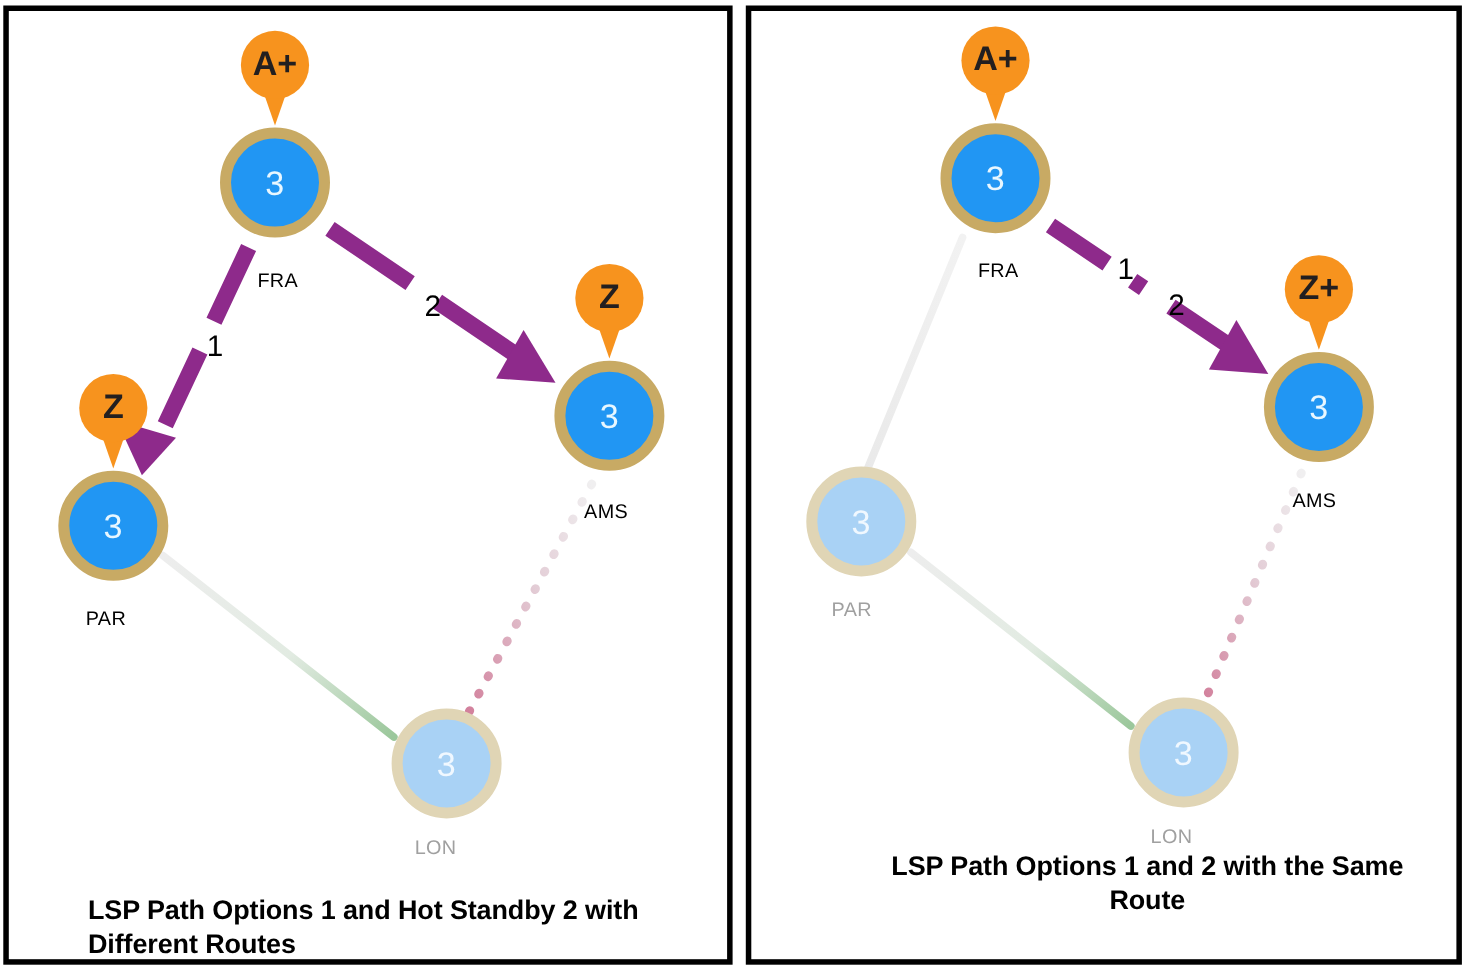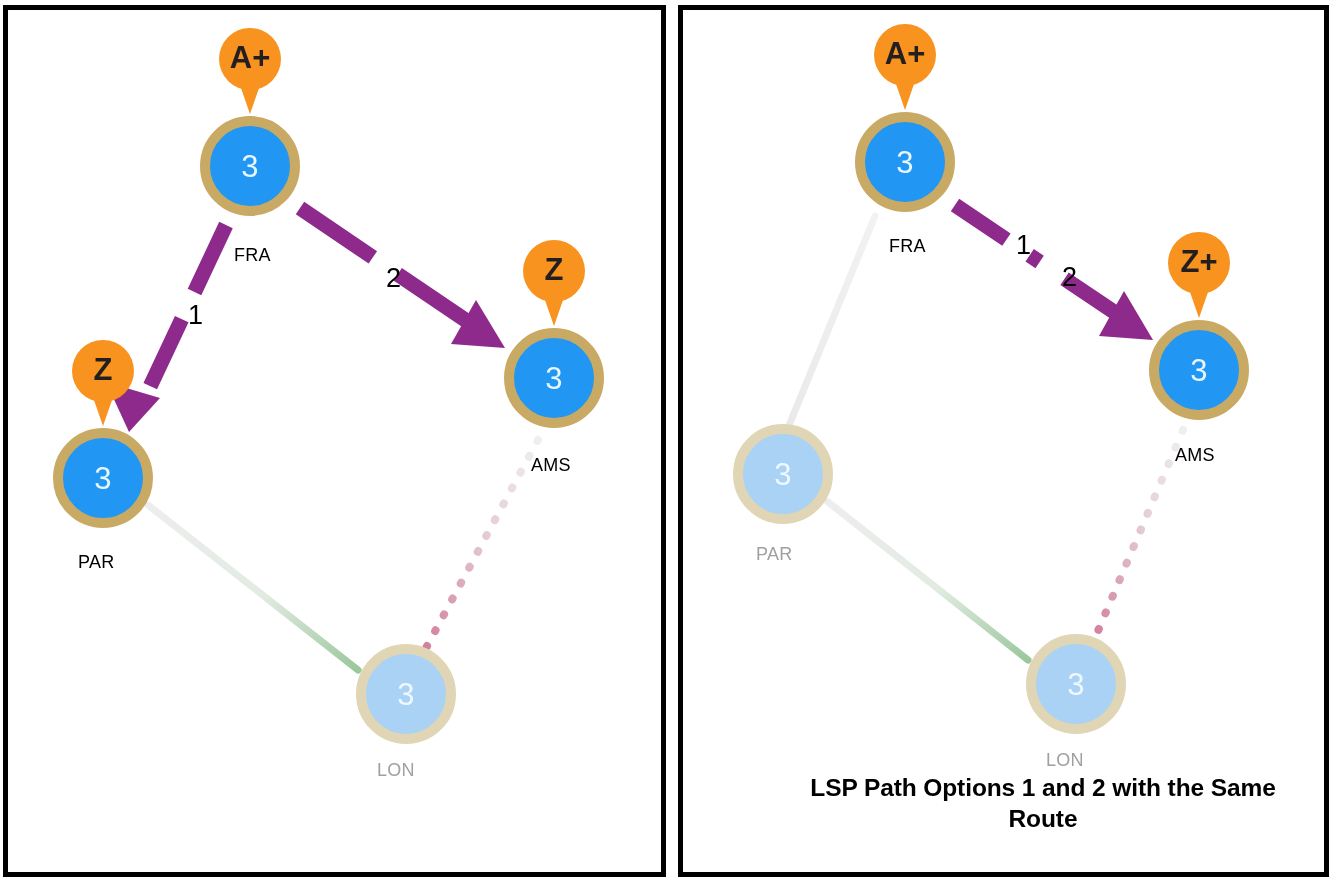--- a/index.html
+++ b/index.html
@@ -205,20 +205,21 @@
       <div class="node-label active" style="left:70px; top:542px;">PAR</div>
 
       <div class="node dim" style="left:348px; top:634px; width:100px; height:100px;">
         <span>3</span>
       </div>
       <div class="node-label dim" style="left:369px; top:750px;">LON</div>
 
       <div class="edge-label" style="left:180px; top:290px;">1</div>
       <div class="edge-label" style="left:378px; top:253px;">2</div>
 
+      <div class="caption" style="left:72px; top:802px; width:520px;">LSP Path Options 1 and Hot Standby 2 with Different Routes</div>
     </div>
   </div>
 
   <div class="panel" id="panel-right">
     <div class="panel-canvas">
 
       <svg class="panel-svg" viewBox="0 0 641 862" preserveAspectRatio="none">
         <defs>
           <linearGradient id="gradParLonR" x1="0" y1="0" x2="1" y2="1">
             <stop offset="0%" stop-color="#ededed"></stop>

